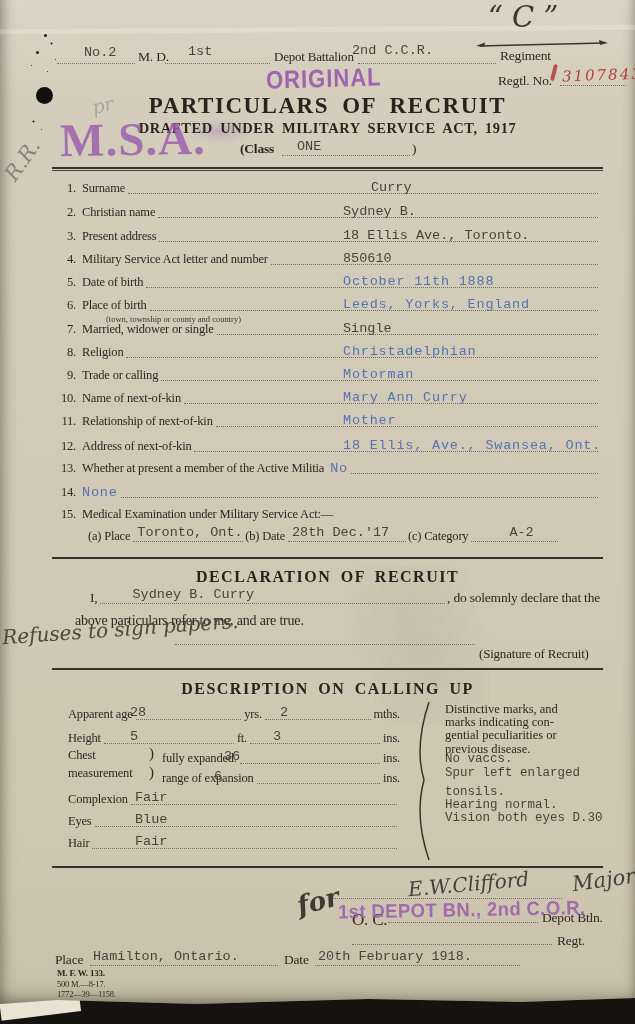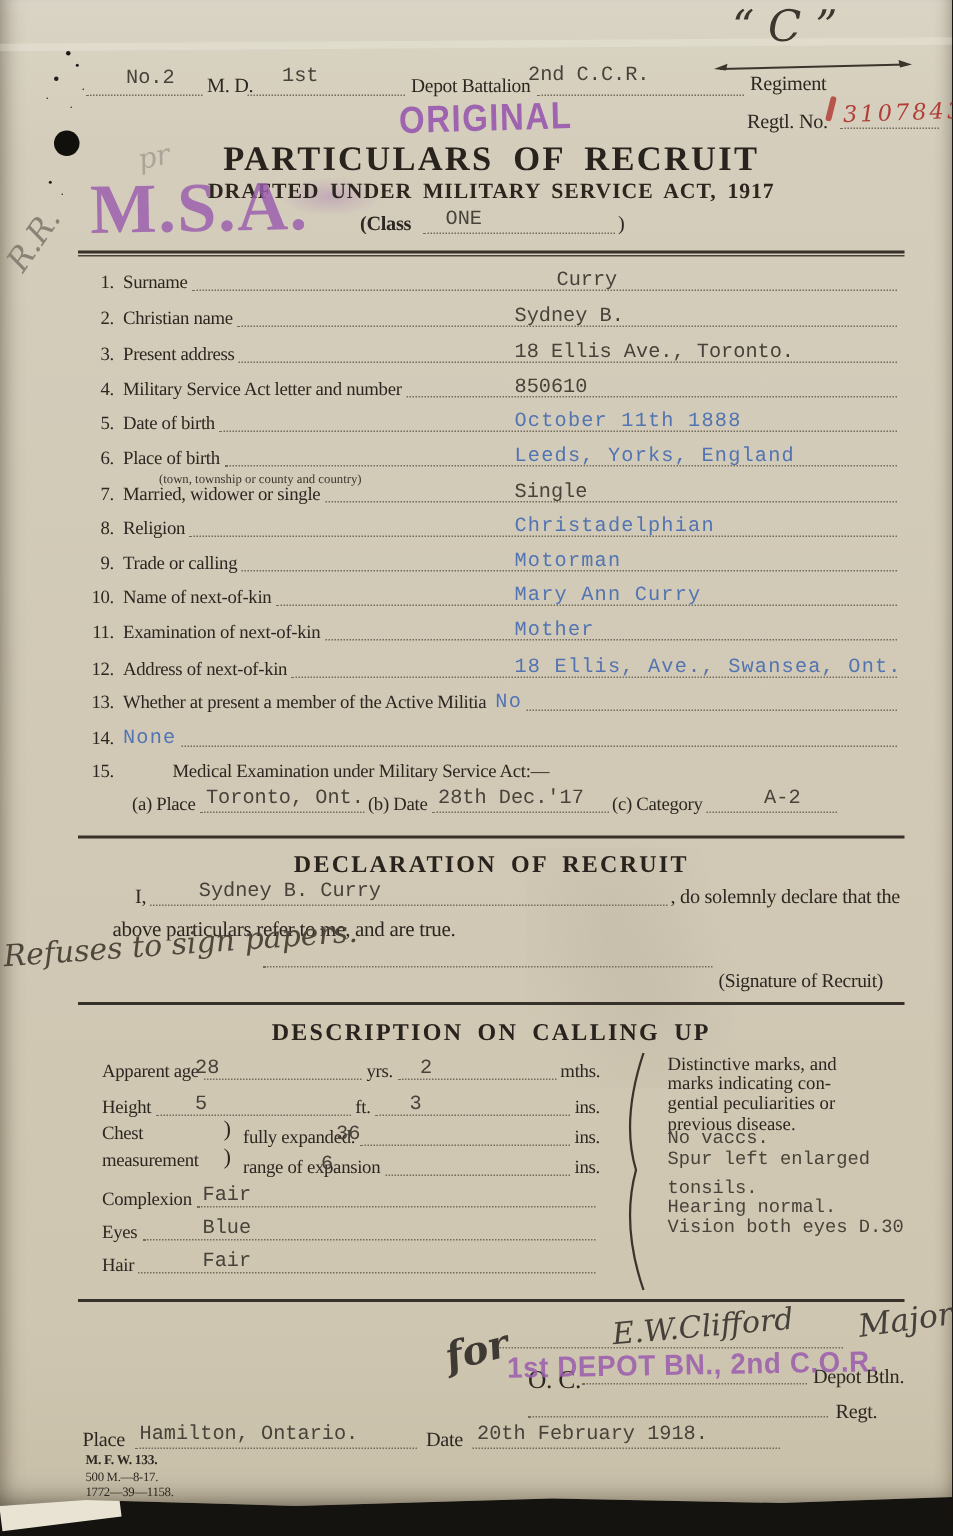--- a/index.html
+++ b/index.html
@@ -175,42 +175,42 @@
     <span class="val typed ink-blue">Motorman</span>
   </div>
   <div class="item-row" style="top:390px;">
     <span class="no printed">10.</span>
     <span class="lbl printed">Name of next-of-kin</span>
     <span class="leader"></span>
     <span class="val typed ink-blue">Mary Ann Curry</span>
   </div>
   <div class="item-row" style="top:413px;">
     <span class="no printed">11.</span>
-    <span class="lbl printed">Examination of next-of-kin</span>
+    <span class="lbl printed">Relationship of next-of-kin</span>
     <span class="leader"></span>
     <span class="val typed ink-blue">Mother</span>
   </div>
   <div class="item-row" style="top:438px;">
     <span class="no printed">12.</span>
     <span class="lbl printed">Address of next-of-kin</span>
     <span class="leader"></span>
     <span class="val typed ink-blue">18 Ellis, Ave., Swansea, Ont.</span>
   </div>
   <div class="item-row" style="top:460px;">
     <span class="no printed">13.</span>
     <span class="lbl printed">Whether at present a member of the Active Militia</span>
     <span class="val-inline typed ink-blue">No</span>
     <span class="leader"></span>
   </div>
   <div class="item-row" style="top:484px;">
     <span class="no printed">14.</span>
     <span class="val-inline typed ink-blue">None</span>
     <span class="leader"></span>
   </div>
-  <div class="item-row" style="top:506px;gap:33px;">
+  <div class="item-row" style="top:506px;">
     <span class="no printed">15.</span>
     <span class="lbl printed">Medical Examination under Military Service Act:—</span>
   </div>
 
   <div class="item-row" style="top:528px;left:88px;right:75px;">
     <span class="printed" style="flex:none;">(a) Place</span>
     <span class="leader" style="flex:none;width:110px;position:relative;margin-top:32px;">
       <span class="typed ink-dark" style="position:absolute;left:4px;bottom:1px;">Toronto, Ont.</span>
     </span>
     <span class="printed" style="flex:none;">(b) Date</span>

